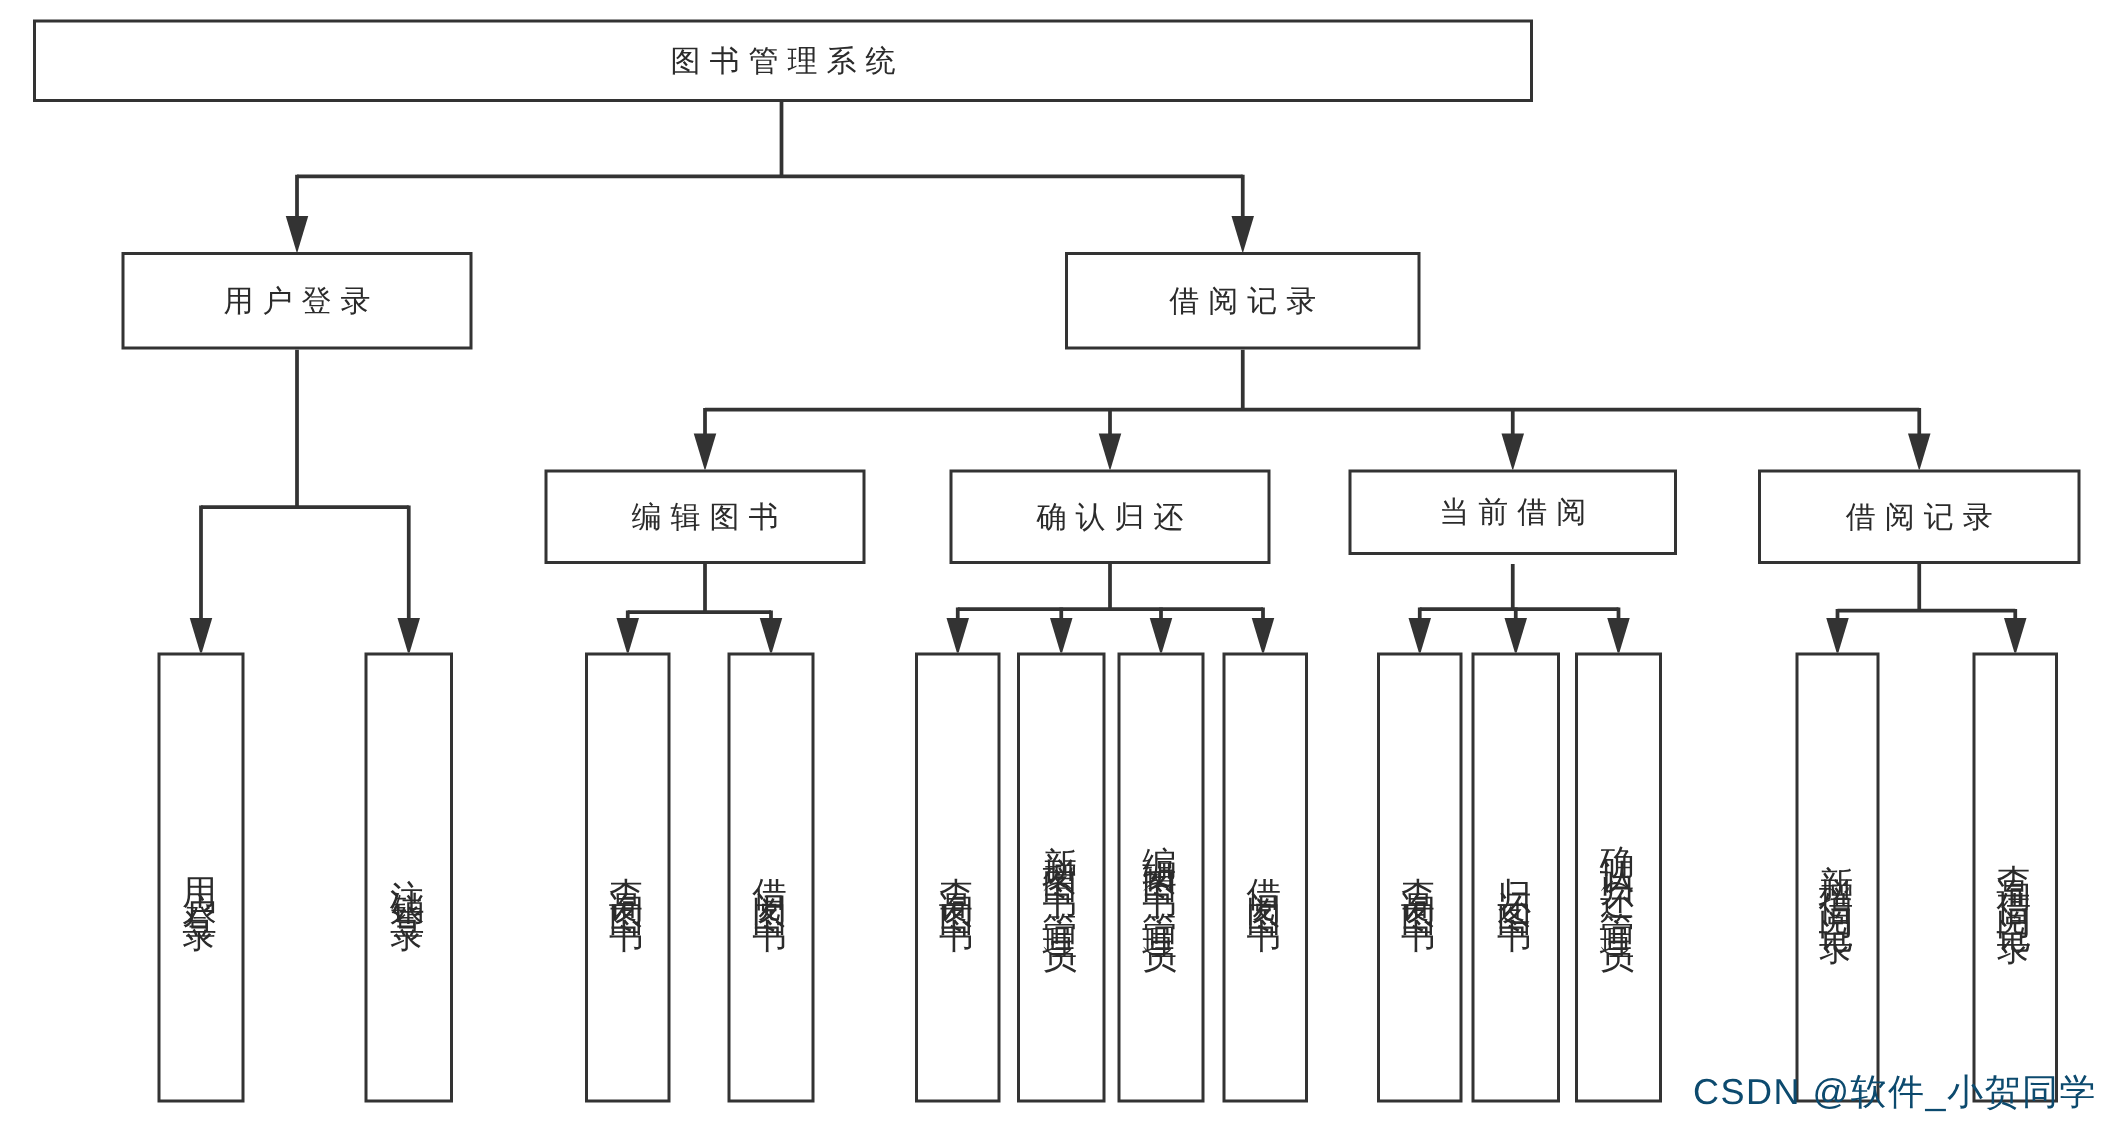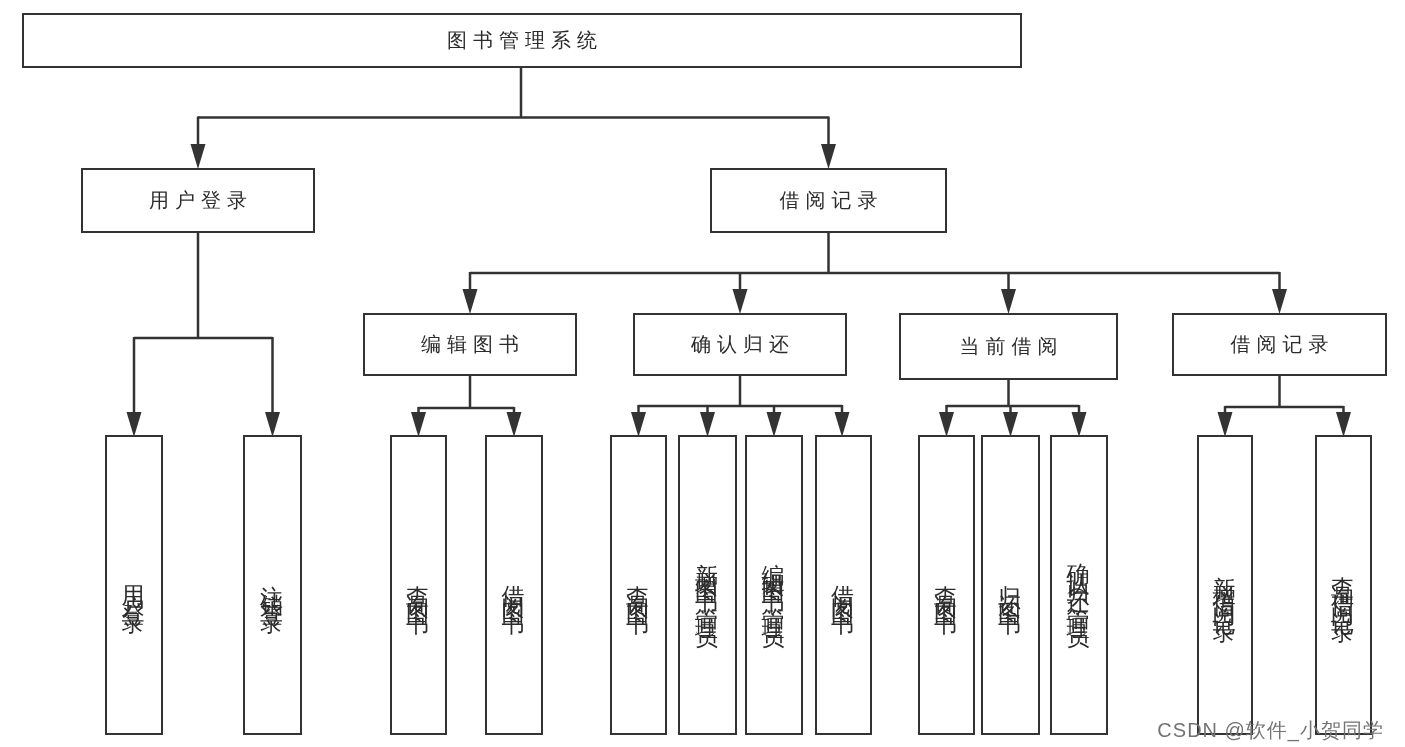--- a/index.html
+++ b/index.html
@@ -22,23 +22,23 @@
   .h{font-size:20px;letter-spacing:6px;text-indent:6px;white-space:nowrap;}
   .v{font-size:23px;}
   .v .vt{
     writing-mode:vertical-rl;
     text-orientation:mixed;
     letter-spacing:9px;
     white-space:nowrap;
   }
   .watermark{
     position:absolute;
-    right:21px;bottom:3px;
-    font-size:20px;
-    color:#737373;
+    right:7px;bottom:3px;
+    font-size:24px;
+    color:#0c4a6e;
     letter-spacing:1px;
     z-index:10;
     white-space:nowrap;
   }
 </style>
 </head>
 <body>
 
 <div id="stage">
 
@@ -121,21 +121,21 @@
   <div class="box h" style="left:710px;top:168px;width:237px;height:65px">
     <span>借阅记录</span>
   </div>
 
   <div class="box h" style="left:363px;top:313px;width:214px;height:63px">
     <span>编辑图书</span>
   </div>
   <div class="box h" style="left:633px;top:313px;width:214px;height:63px">
     <span>确认归还</span>
   </div>
-  <div class="box h" style="left:899px;top:313px;width:219px;height:67px">
+  <div class="box h" style="left:899px;top:313px;width:219px;height:57px">
     <span>当前借阅</span>
   </div>
   <div class="box h" style="left:1172px;top:313px;width:215px;height:63px">
     <span>借阅记录</span>
   </div>
 
   <div class="box v" style="left:105px;top:435px;width:58px;height:300px">
     <span class="vt">用户登录</span>
   </div>
   <div class="box v" style="left:243px;top:435px;width:59px;height:300px">

